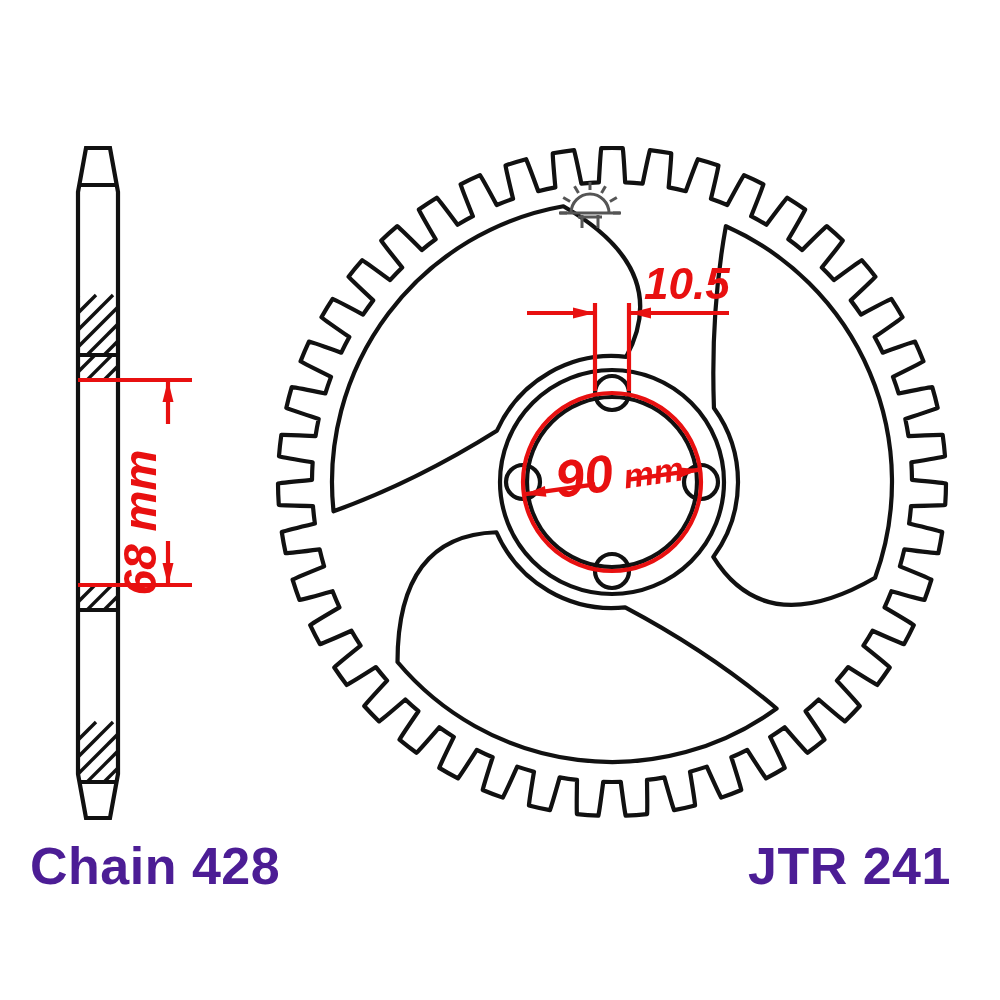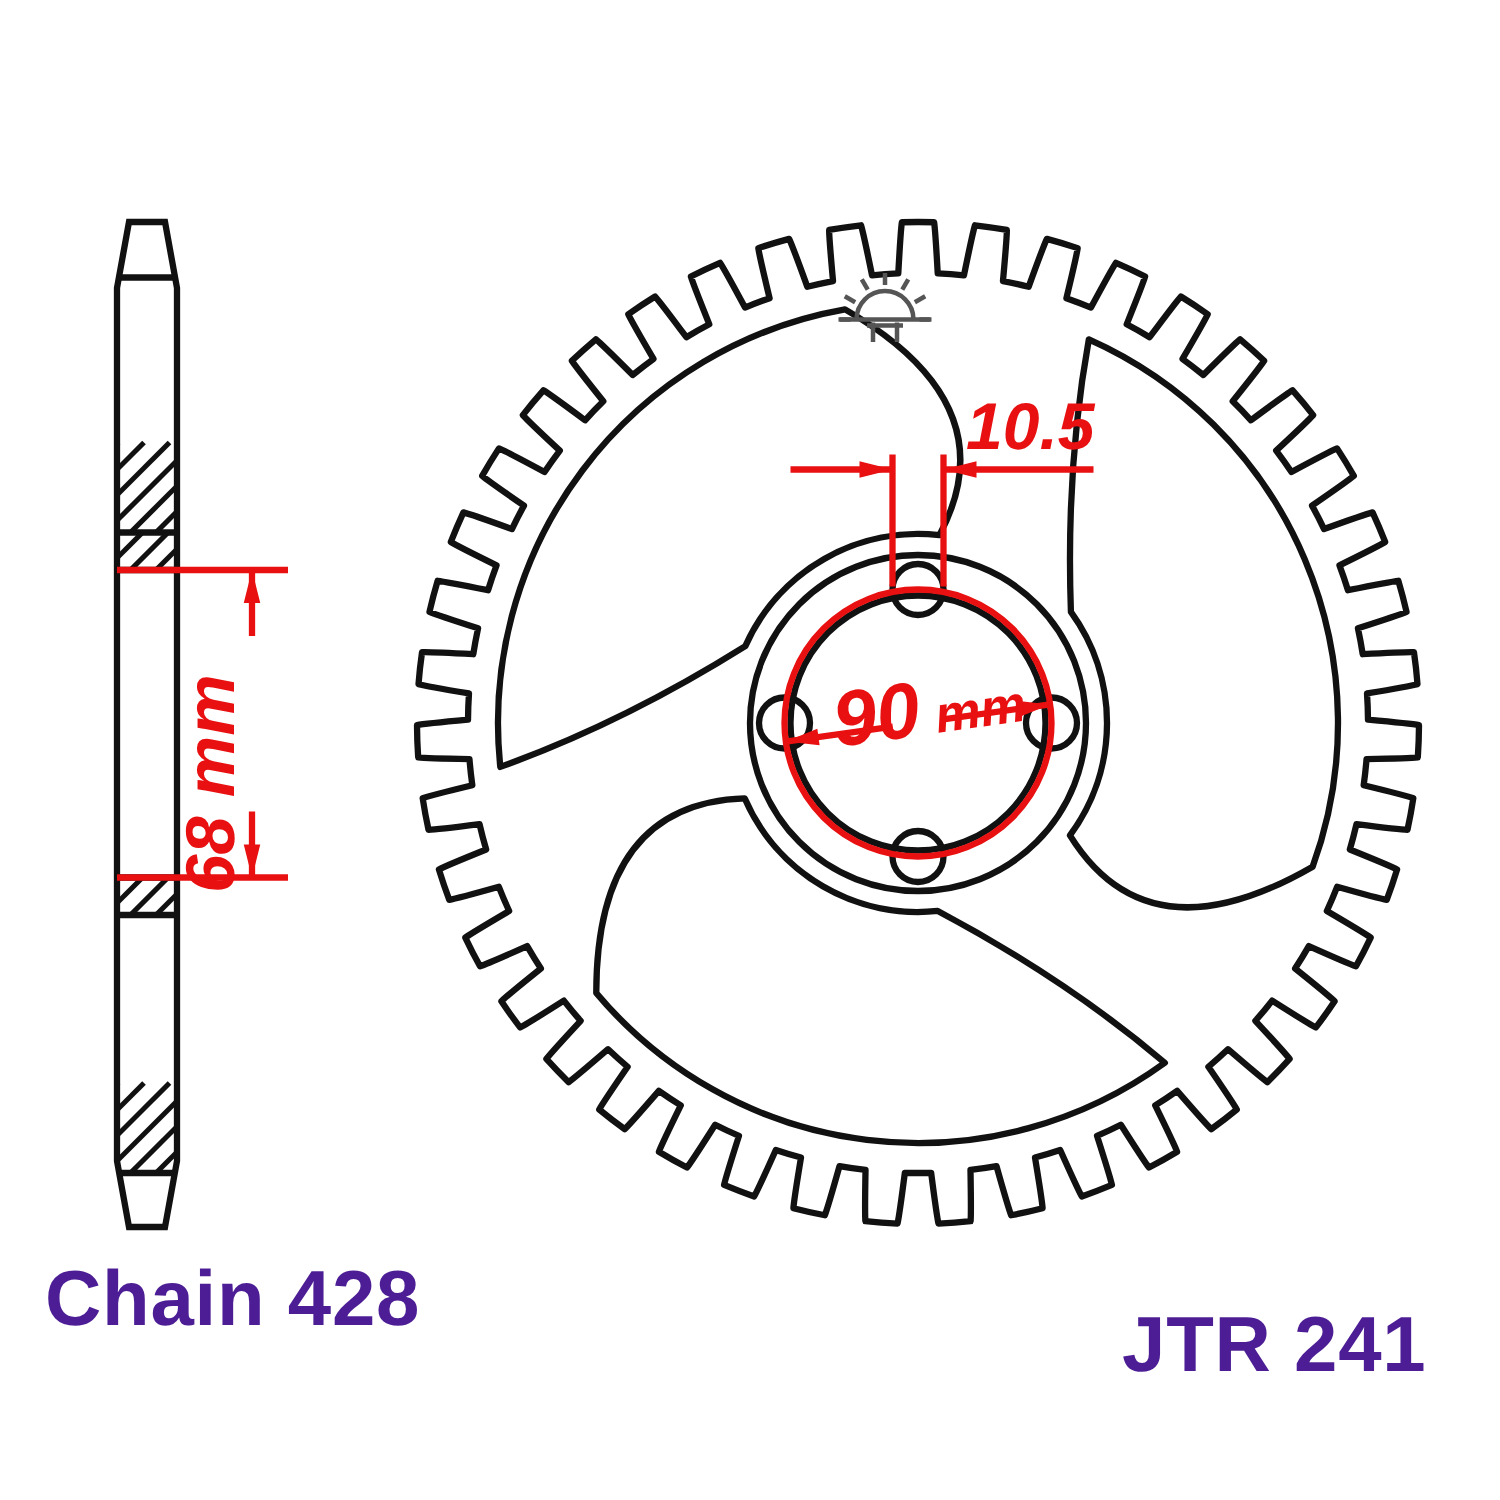--- a/index.html
+++ b/index.html
@@ -36,21 +36,20 @@
     letter-spacing: 0.5px;
     white-space: nowrap;
   }
   #chain-label {
     left: 30px;
     top: 836px;
   }
   #part-label {
     left: 748px;
     top: 836px;
-    margin-top: 31px;
   }
 </style>
 </head>
 <body>
 
 <div id="drawing-root">
   <svg class="sheet" id="sheet" viewBox="0 0 1000 1000" xmlns="http://www.w3.org/2000/svg">
 
     <defs>
       <clipPath id="clip-upper-hatch">

